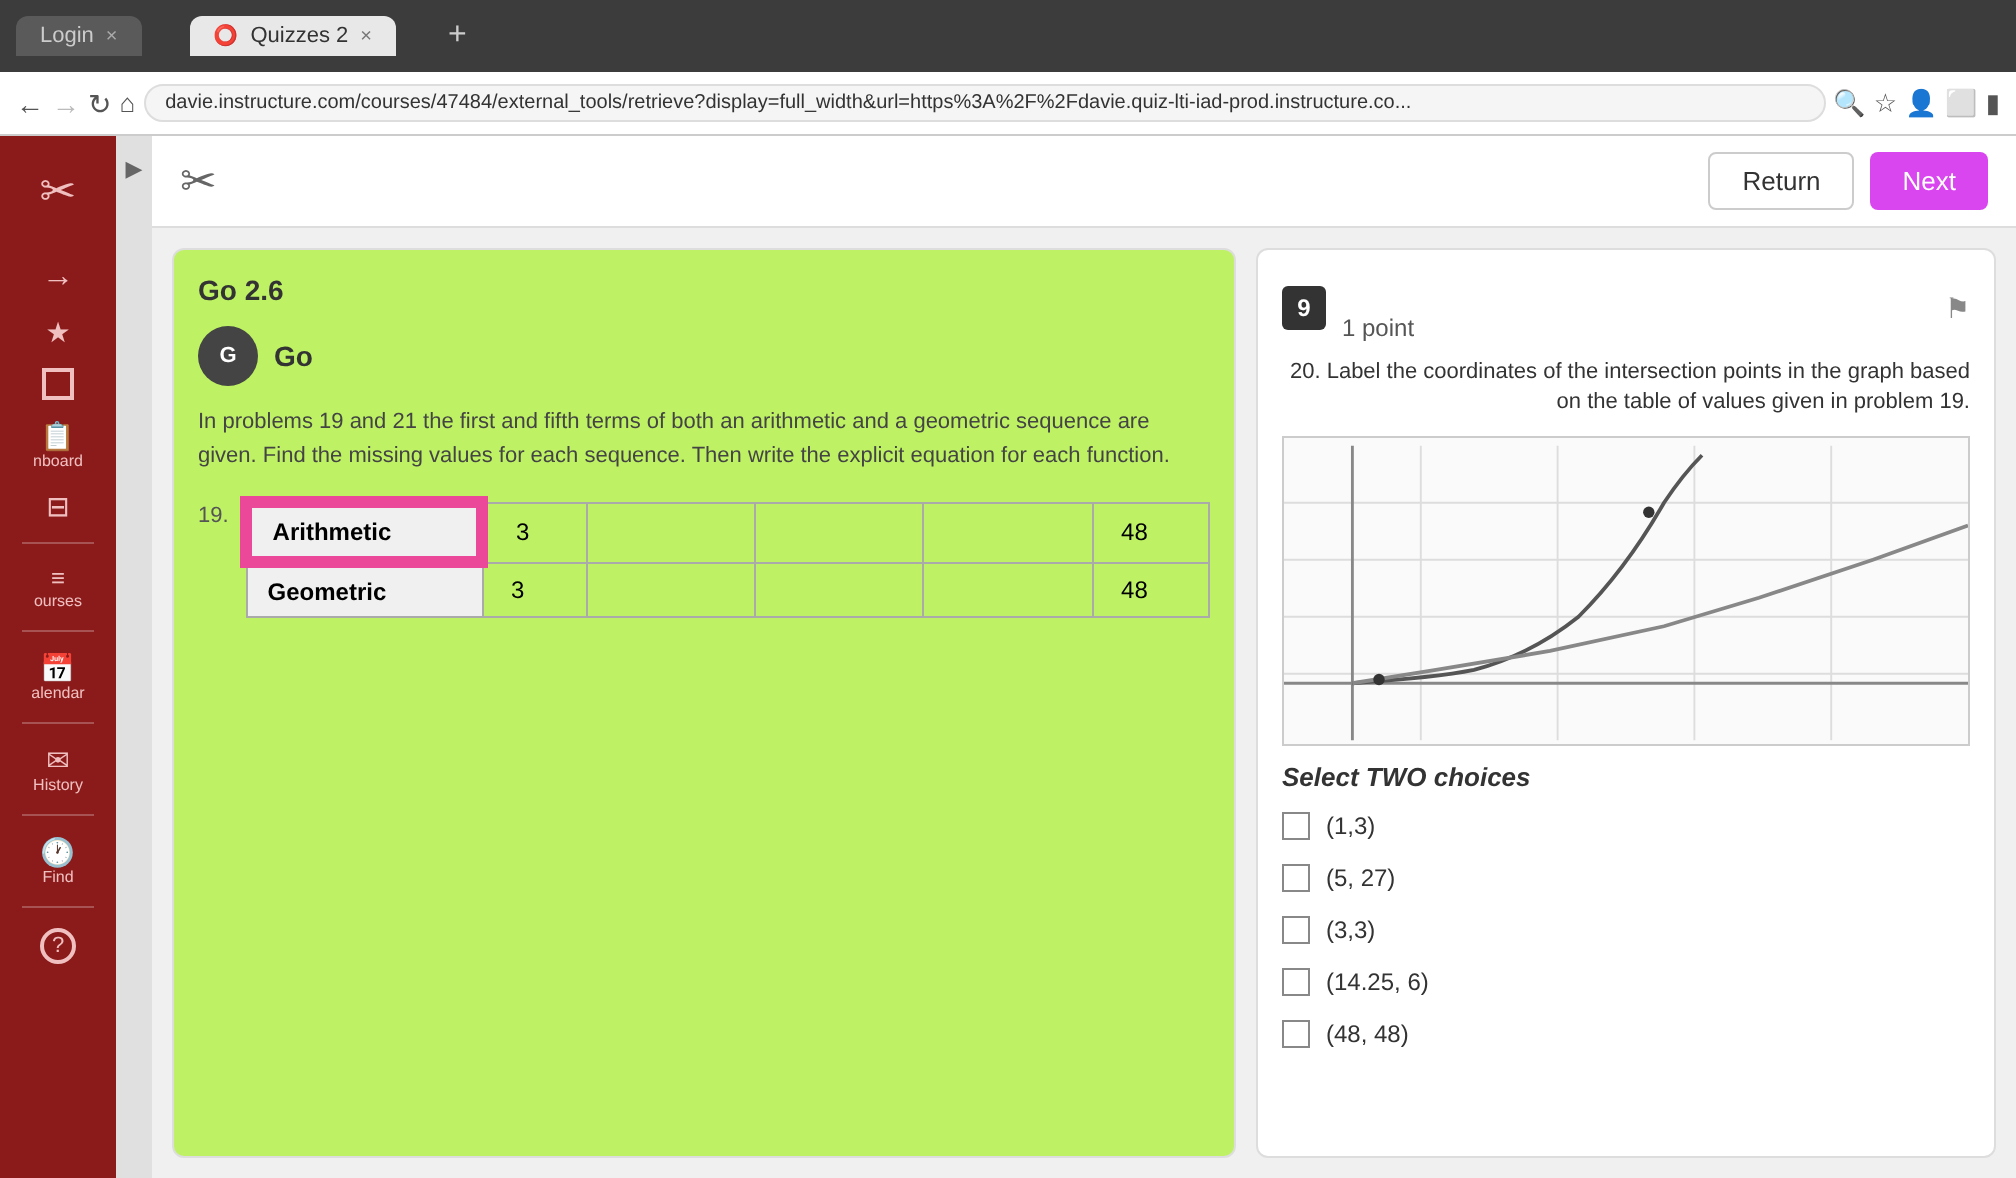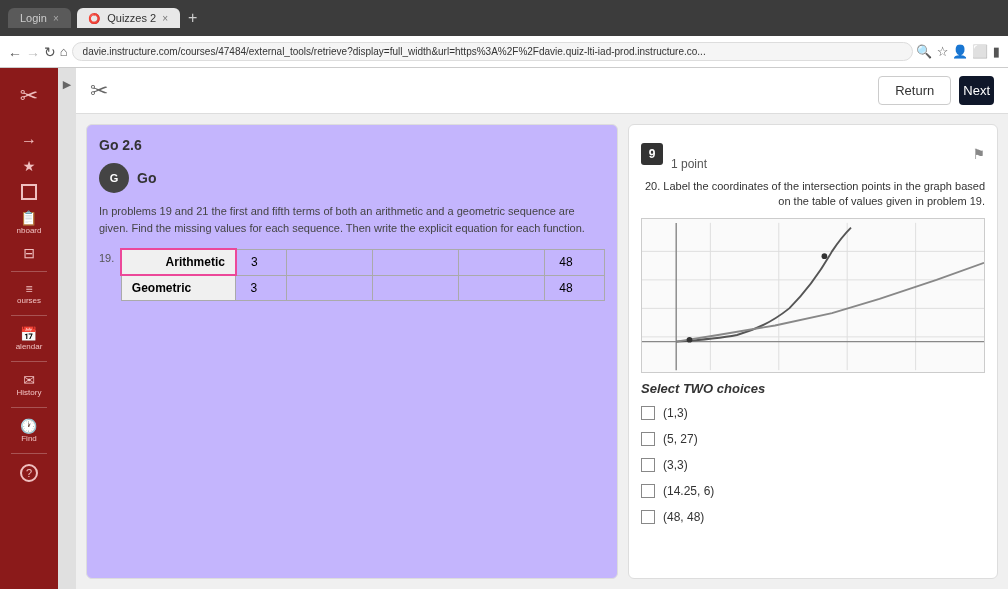--- a/index.html
+++ b/index.html
@@ -1,21 +1,21 @@
 <!DOCTYPE html>
 <html><head>
   <meta charset="utf-8">
   <style>
     * { box-sizing: border-box; margin: 0; padding: 0; }
     body { font-family: Arial, sans-serif; background: #f0f0f0; width: 1008px; height: 589px; overflow: hidden; }
   </style>
 </head>
 <body>
 
-<div style="background:#3c3c3c;height:36px;display:flex;align-items:center;padding:0 8px;gap:6px;">
+<div style="background:#3c3c3c;height:36px;display:flex;align-items:center;padding:0 8px;gap:24px;">
   <div style="background:#5a5a5a;color:#ccc;padding:4px 12px;border-radius:6px 6px 0 0;font-size:11px;display:flex;align-items:center;gap:6px;">
     <span>Login</span>
     <span style="font-size:10px;color:#aaa;">×</span>
   </div>
   <div style="background:#e8e8e8;color:#333;padding:4px 12px;border-radius:6px 6px 0 0;font-size:11px;display:flex;align-items:center;gap:6px;">
     <span style="font-size:10px;">⭕</span>
     <span>Quizzes 2</span>
     <span style="font-size:10px;color:#777;">×</span>
   </div>
   <span style="color:#ccc;font-size:16px;margin-left:2px;cursor:pointer;">+</span>
@@ -104,45 +104,45 @@
   </div>
 
   <div style="flex:1;background:#f0f0f0;display:flex;flex-direction:column;">
 
     <div style="background:#fff;padding:8px 14px;display:flex;align-items:center;justify-content:space-between;border-bottom:1px solid #ddd;">
       <div style="display:flex;align-items:center;gap:10px;">
         <span style="font-size:22px;color:#666;">✂</span>
       </div>
       <div style="display:flex;gap:8px;">
         <button style="padding:6px 16px;background:#fff;border:1px solid #ccc;border-radius:4px;font-size:13px;color:#333;cursor:pointer;">Return</button>
-        <button style="padding:6px 4px;background:#0f172a;border:none;border-radius:4px;font-size:13px;color:#fff;cursor:pointer;">Next</button>
+        <button style="padding:6px 16px;background:#d946ef;border:none;border-radius:4px;font-size:13px;color:#fff;cursor:pointer;">Next</button>
       </div>
     </div>
 
     <div style="display:flex;flex:1;padding:10px;gap:10px;overflow:hidden;">
 
-      <div style="flex:1;background:#c4b5fd;border-radius:6px;padding:12px;border:1px solid #ddd;overflow:auto;">
+      <div style="flex:1;background:#bef264;border-radius:6px;padding:12px;border:1px solid #ddd;overflow:auto;">
 
         <div style="font-size:14px;font-weight:bold;color:#333;margin-bottom:10px;">Go 2.6</div>
 
         <div style="display:flex;align-items:center;gap:8px;margin-bottom:10px;">
           <div style="width:30px;height:30px;background:#444;border-radius:50%;display:flex;align-items:center;justify-content:center;color:#fff;font-size:11px;font-weight:bold;">
             <span>G</span>
           </div>
           <span style="font-size:14px;font-weight:bold;color:#333;">Go</span>
         </div>
 
         <p style="font-size:11px;color:#444;line-height:1.5;margin-bottom:12px;">In problems 19 and 21 the first and fifth terms of both an arithmetic and a geometric sequence are given. Find the missing values for each sequence. Then write the explicit equation for each function.</p>
 
         <div style="display:flex;gap:6px;margin-bottom:8px;">
           <span style="font-size:11px;font-weight:normal;color:#555;padding-top:4px;">19.</span>
           <table style="border-collapse:collapse;font-size:12px;flex:1;">
             <tbody>
                 <tr>
-              <td style="border:2px solid #ec4899;padding:5px 10px;background:#f0f0f0;font-weight:bold;text-align:right;">Arithmetic</td>
+              <td style="border:6px solid #ec4899;padding:5px 10px;background:#f0f0f0;font-weight:bold;">Arithmetic</td>
               <td style="border:1px solid #aaa;padding:5px 14px;">3</td>
               <td style="border:1px solid #aaa;padding:5px 30px;min-width:60px;"></td>
               <td style="border:1px solid #aaa;padding:5px 30px;min-width:60px;"></td>
               <td style="border:1px solid #aaa;padding:5px 30px;min-width:60px;"></td>
               <td style="border:1px solid #aaa;padding:5px 14px;">48</td>
             </tr>
             <tr>
               <td style="border:1px solid #aaa;padding:5px 10px;background:#f0f0f0;font-weight:bold;">Geometric</td>
               <td style="border:1px solid #aaa;padding:5px 14px;">3</td>
               <td style="border:1px solid #aaa;padding:5px 30px;min-width:60px;"></td>

